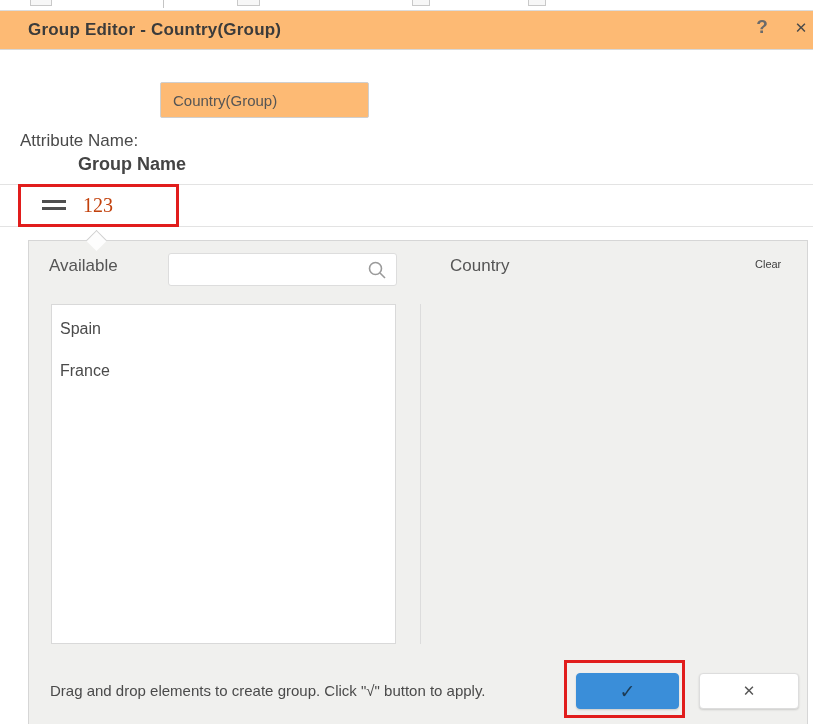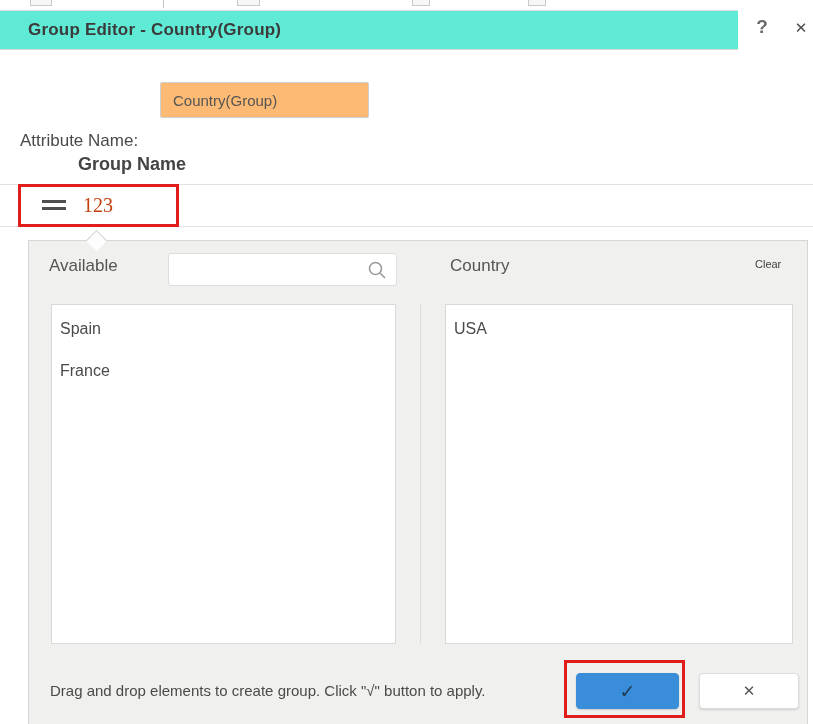--- a/index.html
+++ b/index.html
@@ -8,22 +8,22 @@
     background:#ffffff;
     font-family:"Liberation Sans","DejaVu Sans",sans-serif;
     color:#4a4a4a;
   }
   
   .top-strip{position:absolute;left:0;top:0;width:813px;height:10px;background:#fff;}
   .frag{position:absolute;top:0;border:1px solid #c9c9c9;border-top:none;background:#f7f7f7;}
   .frag.sep{border:none;background:#c4c4c4;}
   
   .titlebar{
-    position:absolute;left:0;top:10px;width:738px;height:40px;
-    background:#5eead4;border-top:1px solid #dcdcdc;border-bottom:1px solid #d8d8d8;
+    position:absolute;left:0;top:10px;width:813px;height:40px;
+    background:#fdba74;border-top:1px solid #dcdcdc;border-bottom:1px solid #d8d8d8;
     box-sizing:border-box;
     padding-left:32px;
   }
   .titlebar .title{
     position:absolute;left:28px;top:9px;
     font-size:17px;font-weight:bold;color:#3b3b3b;letter-spacing:.2px;
   }
   .titlebar .help{
     position:absolute;left:750px;top:5px;width:24px;height:28px;
     font-size:19px;font-weight:bold;color:#6a6a6a;text-align:center;cursor:pointer;
@@ -150,23 +150,20 @@
   <div class="selected-label">Country</div>
   <div class="clear-link">Clear</div>
 
   <div class="listbox left">
     <div class="item">Spain</div>
     <div class="item">France</div>
   </div>
 
   <div class="v-divider"></div>
 
-  <div class="listbox right">
-    <div class="item">USA</div>
-  </div>
 
   <div class="hint">Drag and drop elements to create group. Click "√" button to apply.</div>
 
   <div class="btn apply">
     <span class="glyph">✓</span>
   </div>
   <div class="btn cancel">
     <span class="glyph">✕</span>
   </div>
 </div>

